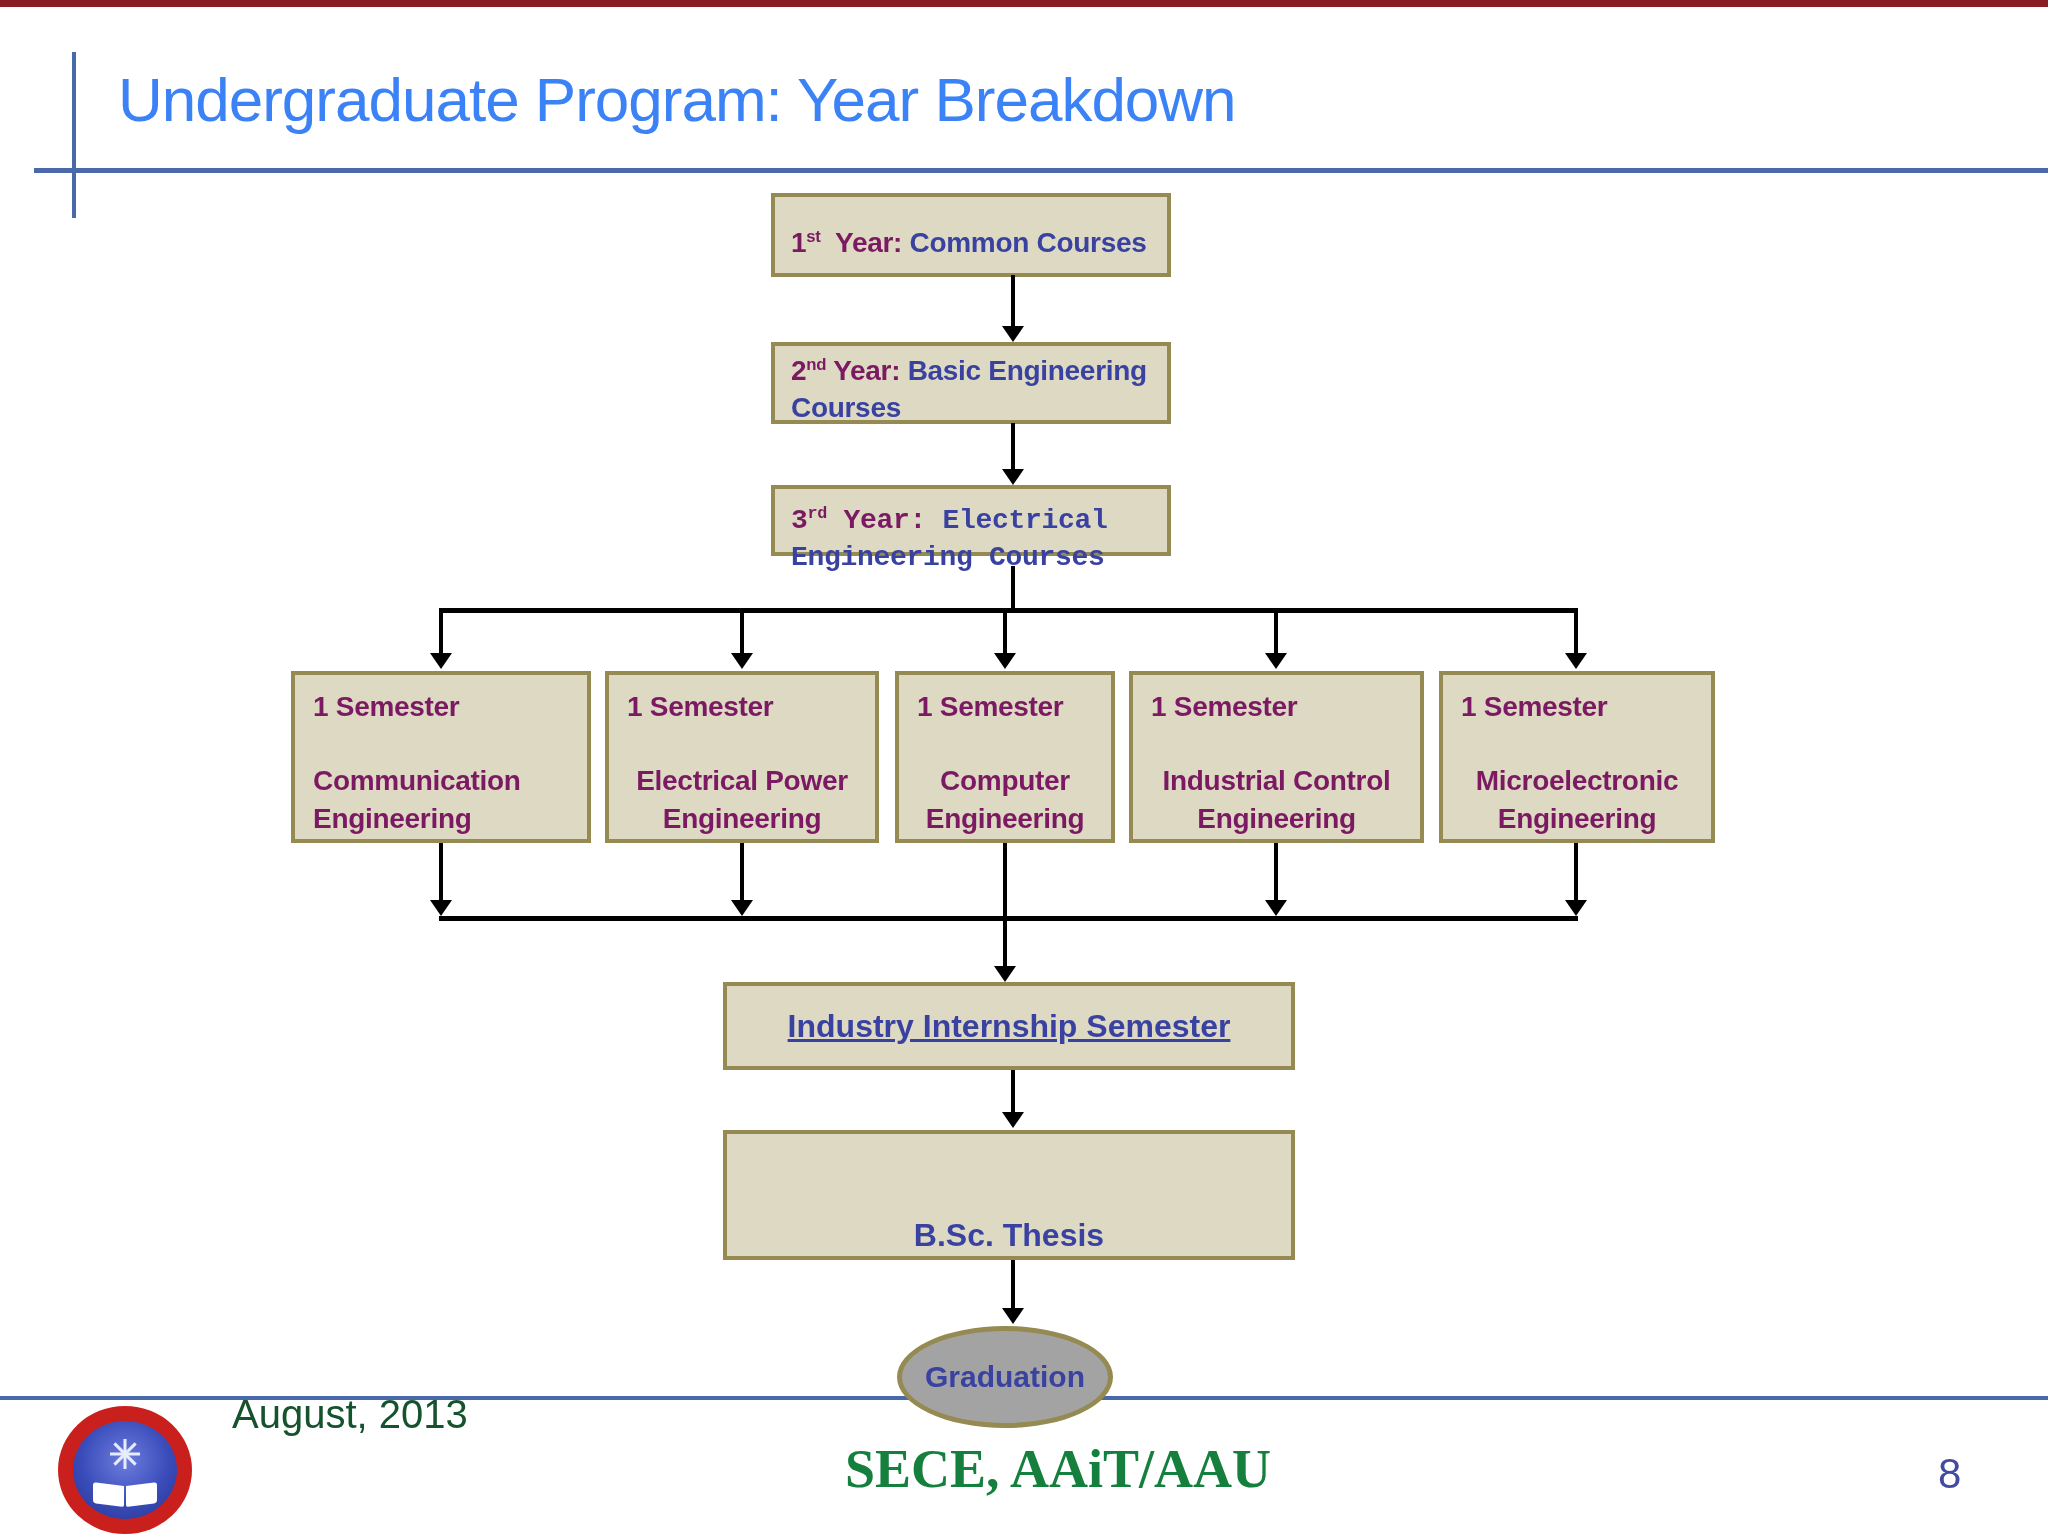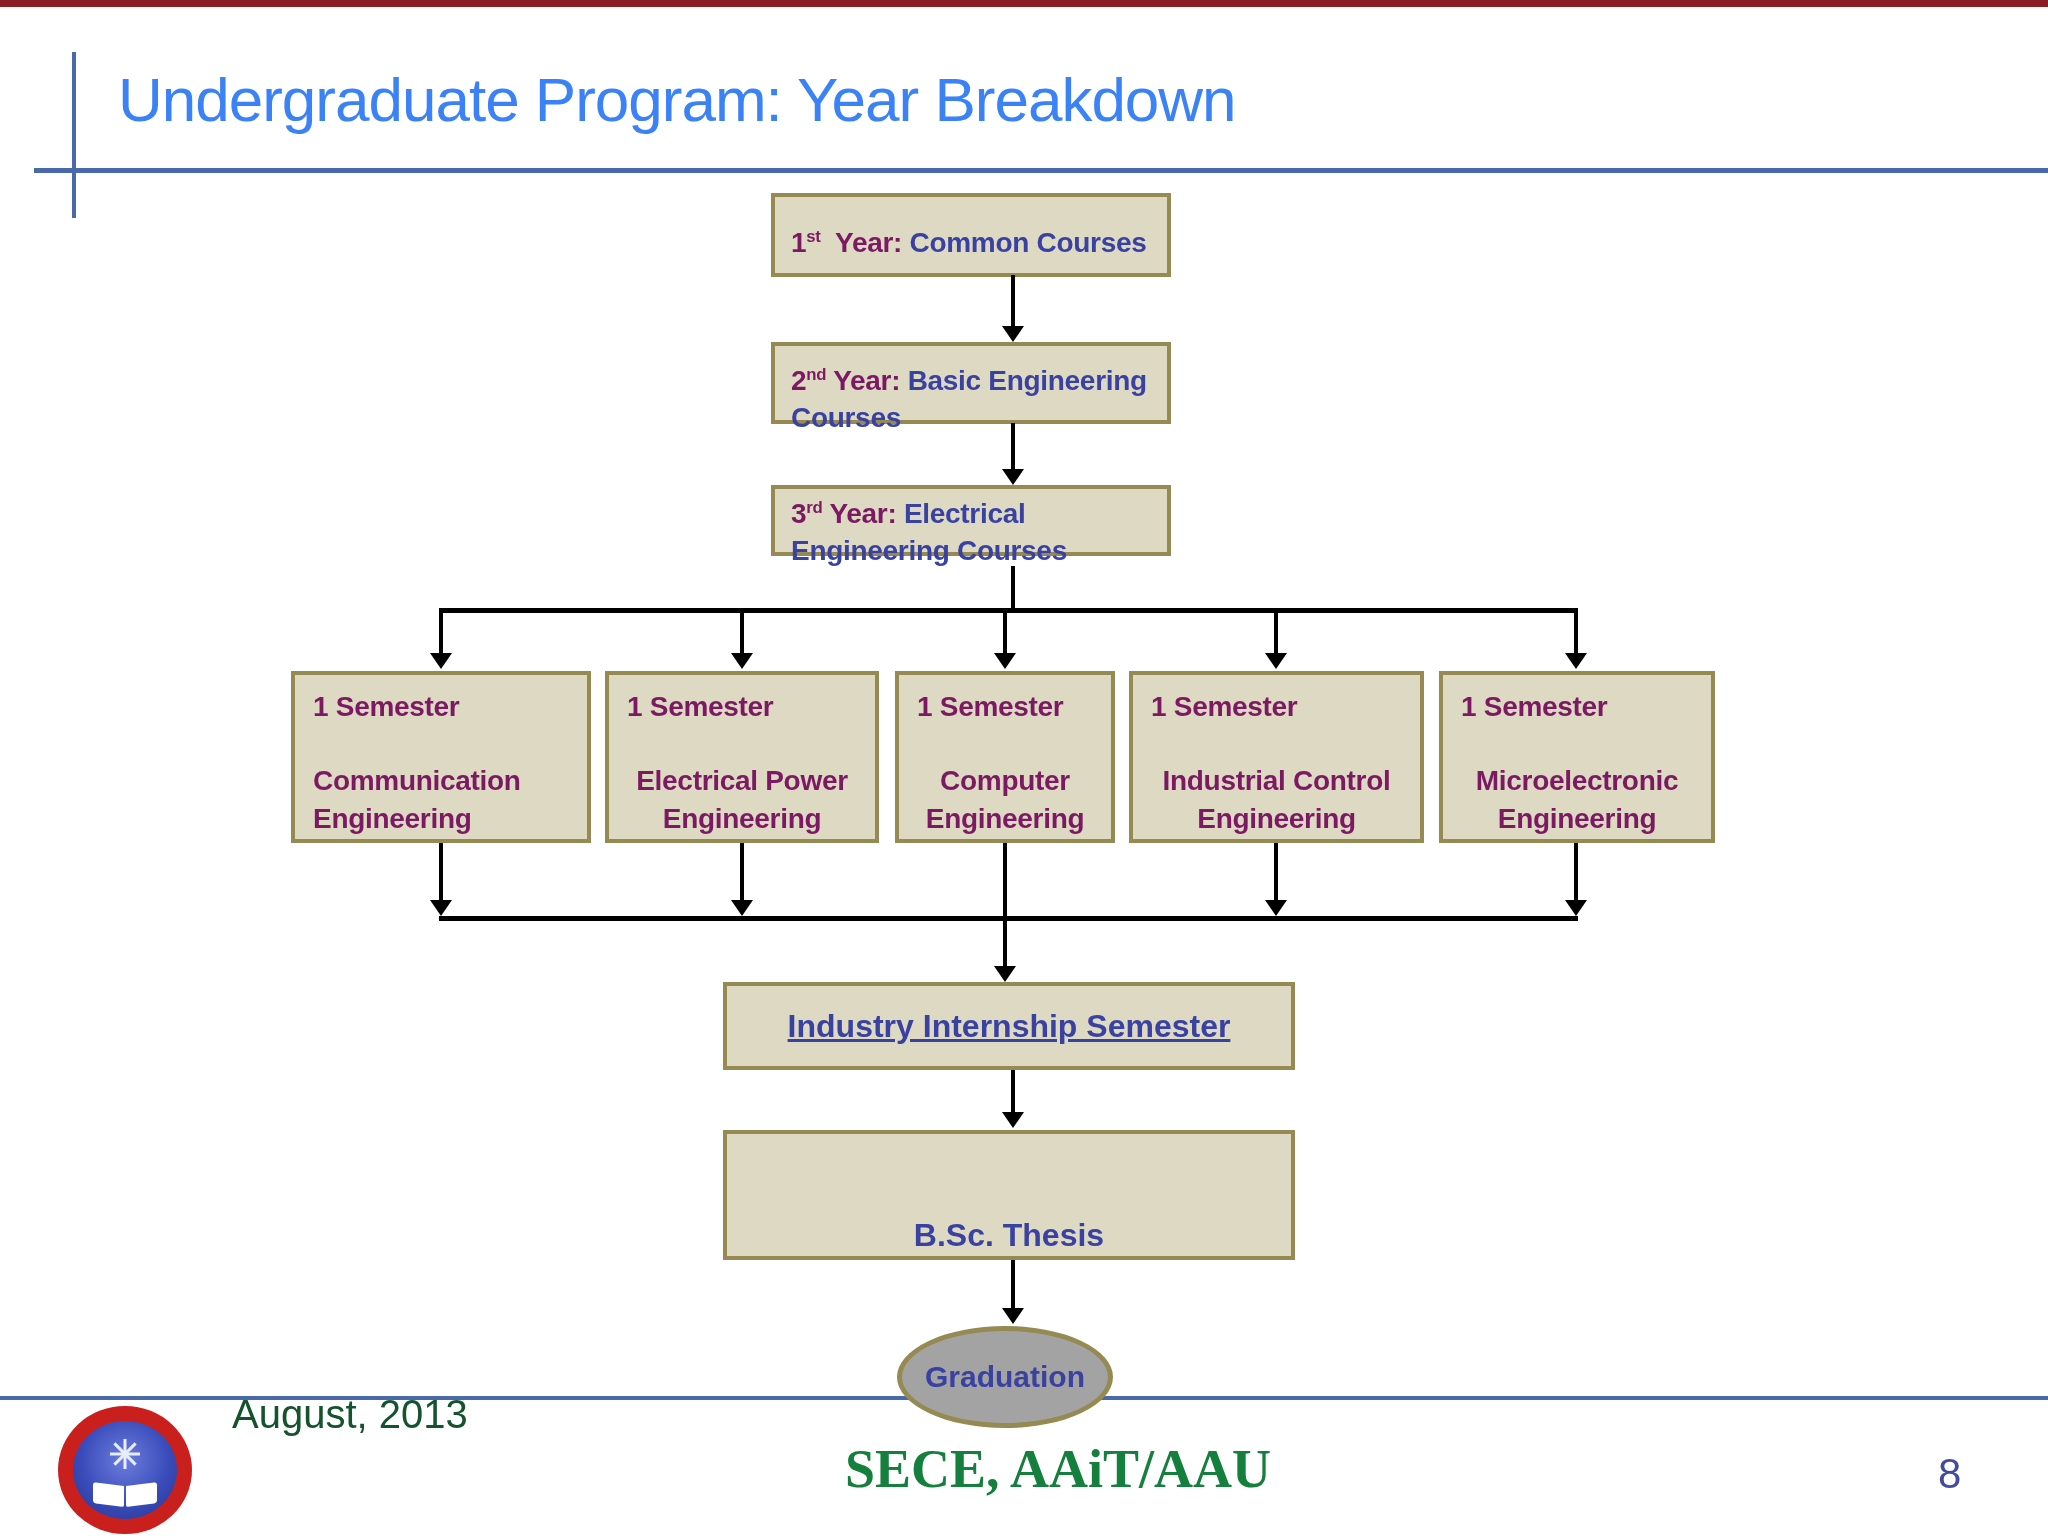--- a/index.html
+++ b/index.html
@@ -22,22 +22,22 @@
   }
   .txt-purple{color:#7b1a63;}
   .txt-blue{color:#3a42a1;}
   .sup{font-size:0.6em;vertical-align:super;}
   
   .year-box{
     left:771px;width:400px;font-size:28px;letter-spacing:-0.3px;line-height:37px;
     padding-left:16px;color:#7b1a63;white-space:nowrap;overflow:visible;
   }
   #year1{top:193px;height:84px;padding-top:21px;}
-  #year2{top:342px;height:82px;padding-top:10px;}
-  #year3{top:485px;height:71px;}
+  #year2{top:342px;height:82px;padding-top:0;}
+  #year3{top:485px;height:71px;padding-top:6px;font-family:Liberation Mono, monospace;}
   
   .sem-box{top:671px;height:172px;color:#7b1a63;font-size:28px;letter-spacing:-0.3px;white-space:nowrap;}
   .sem-heading{padding:16px 0 0 18px;text-align:left;}
   .sem-body{margin-top:39px;text-align:center;line-height:38px;}
   .left-body .sem-body{text-align:left;padding-left:18px;}
   #semA{left:291px;width:300px;}
   #semB{left:605px;width:274px;}
   #semC{left:895px;width:220px;}
   #semD{left:1129px;width:295px;}
   #semE{left:1439px;width:276px;}

